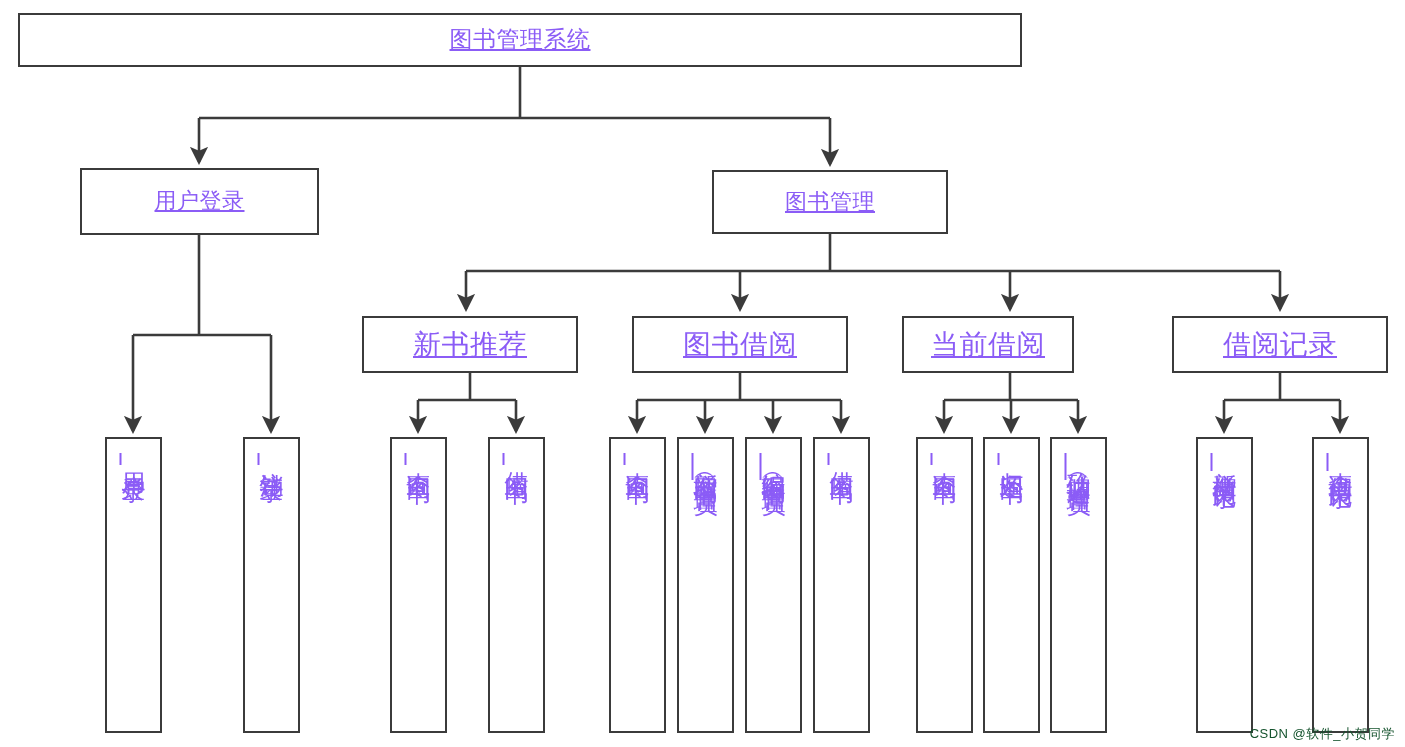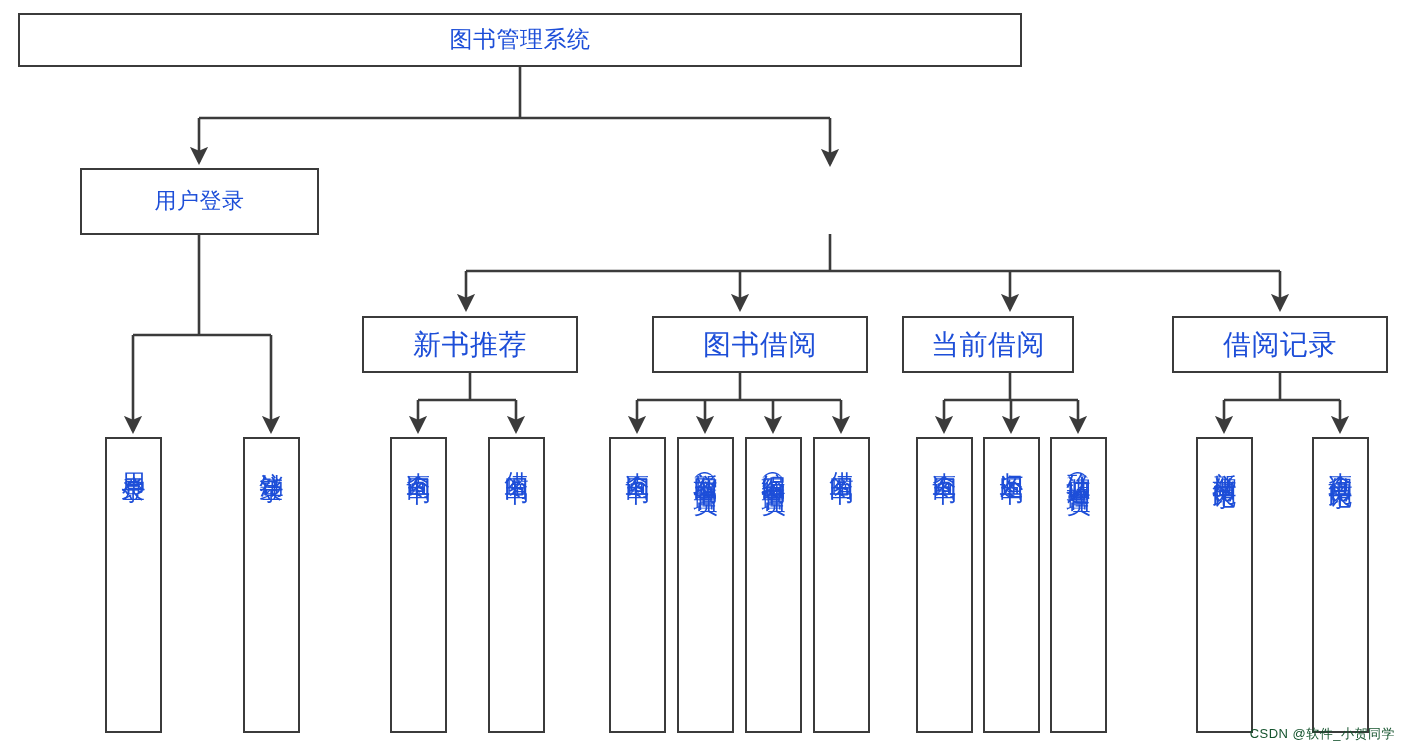--- a/index.html
+++ b/index.html
@@ -27,22 +27,23 @@
     pointer-events: none;
   }
   .node {
     position: absolute;
     box-sizing: border-box;
     background: #ffffff;
     border: 2.5px solid #3b3b3b;
     display: flex;
     align-items: center;
     justify-content: center;
-    color: #1d4ed8;
+    color: #8b5cf6;
     z-index: 2;
+    text-decoration: underline;
   }
   .node.root {
     font-size: 23px;
   }
   .node.level1 {
     font-size: 22px;
   }
   .node.level2 {
     font-size: 28px;
   }
@@ -133,25 +134,28 @@
     </g>
   </svg>
 
   <div class="node root" style="left:18px; top:13px; width:1004px; height:54px;">
     <span class="label">图书管理系统</span>
   </div>
 
   <div class="node level1" style="left:80px; top:168px; width:239px; height:67px;">
     <span class="label">用户登录</span>
   </div>
+  <div class="node level1" style="left:712px; top:170px; width:236px; height:64px;">
+    <span class="label">图书管理</span>
+  </div>
 
   <div class="node level2" style="left:362px; top:316px; width:216px; height:57px;">
     <span class="label">新书推荐</span>
   </div>
-  <div class="node level2" style="left:632px; top:316px; width:216px; height:57px;margin-left:20px;">
+  <div class="node level2" style="left:632px; top:316px; width:216px; height:57px;">
     <span class="label">图书借阅</span>
   </div>
   <div class="node level2" style="left:902px; top:316px; width:172px; height:57px;">
     <span class="label">当前借阅</span>
   </div>
   <div class="node level2" style="left:1172px; top:316px; width:216px; height:57px;">
     <span class="label">借阅记录</span>
   </div>
 
   <div class="node leaf" style="left:105px; top:437px; width:57px; height:296px;">

